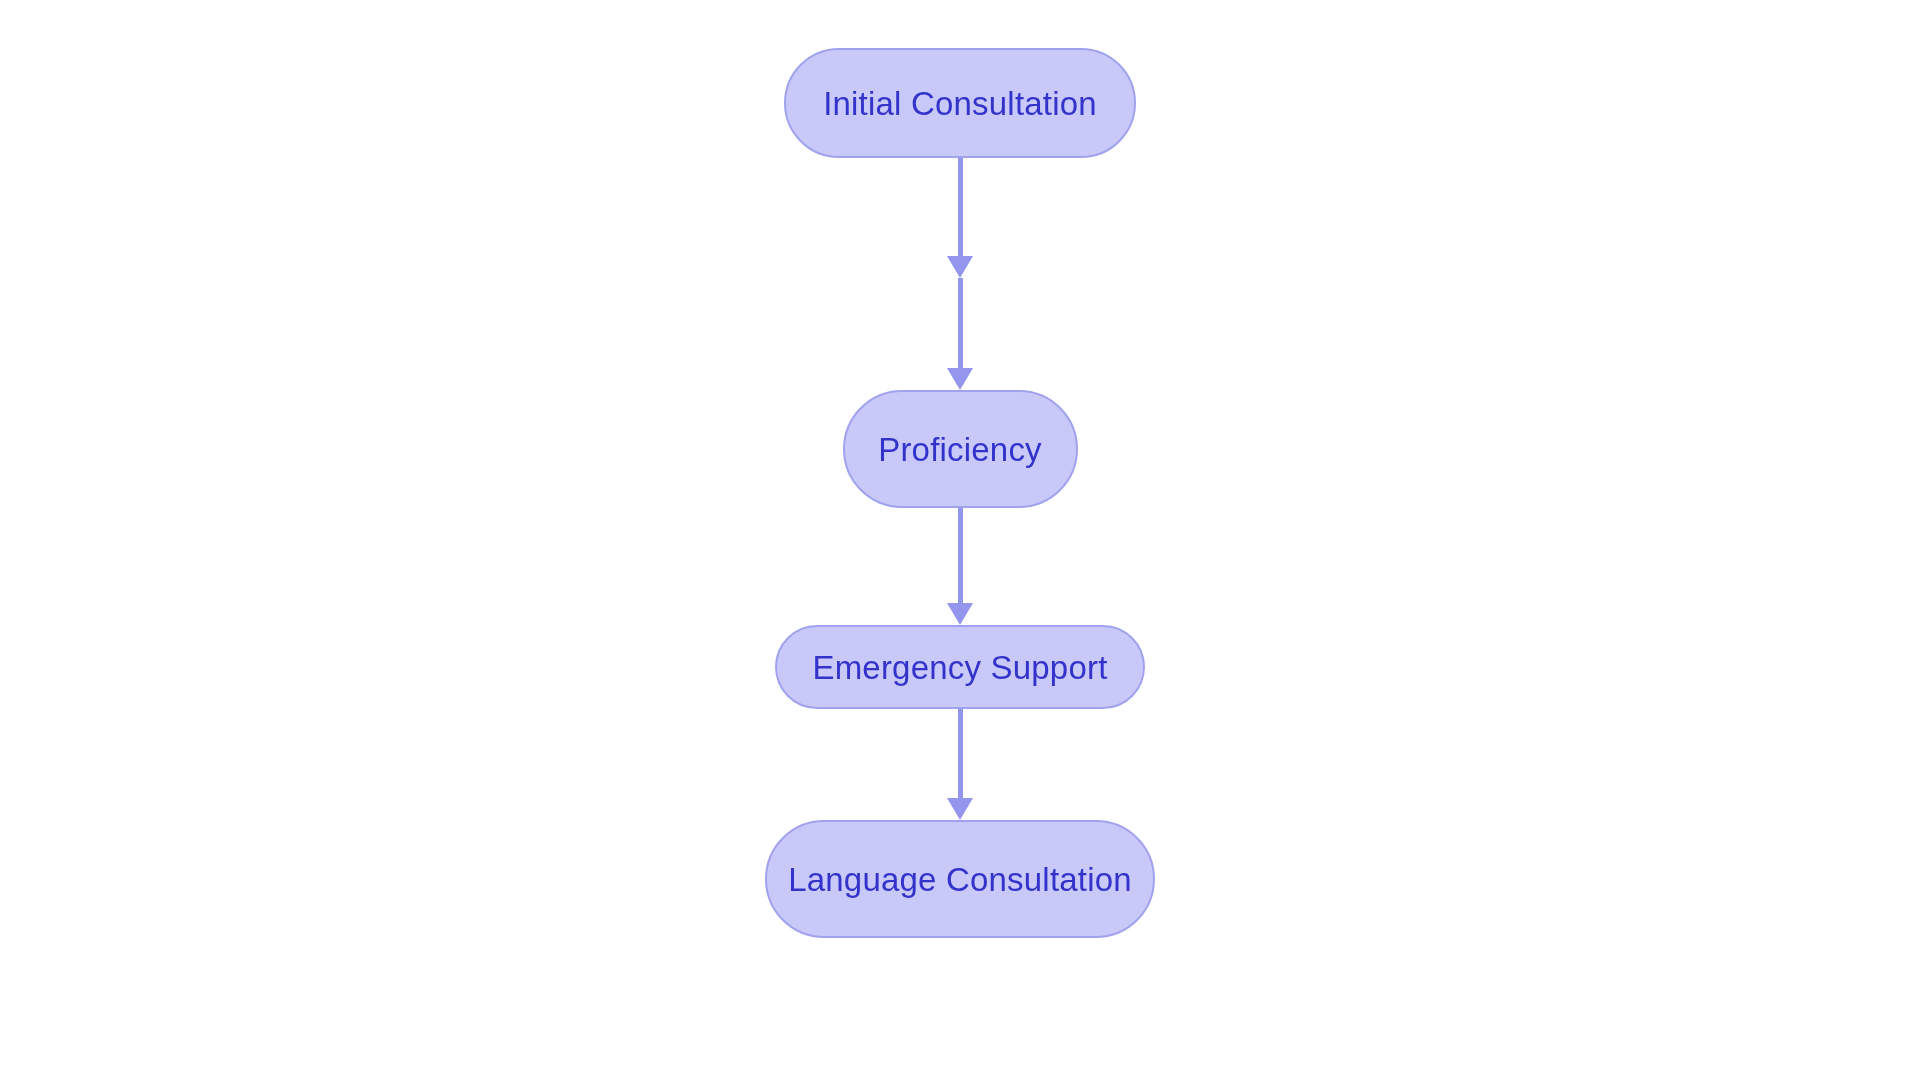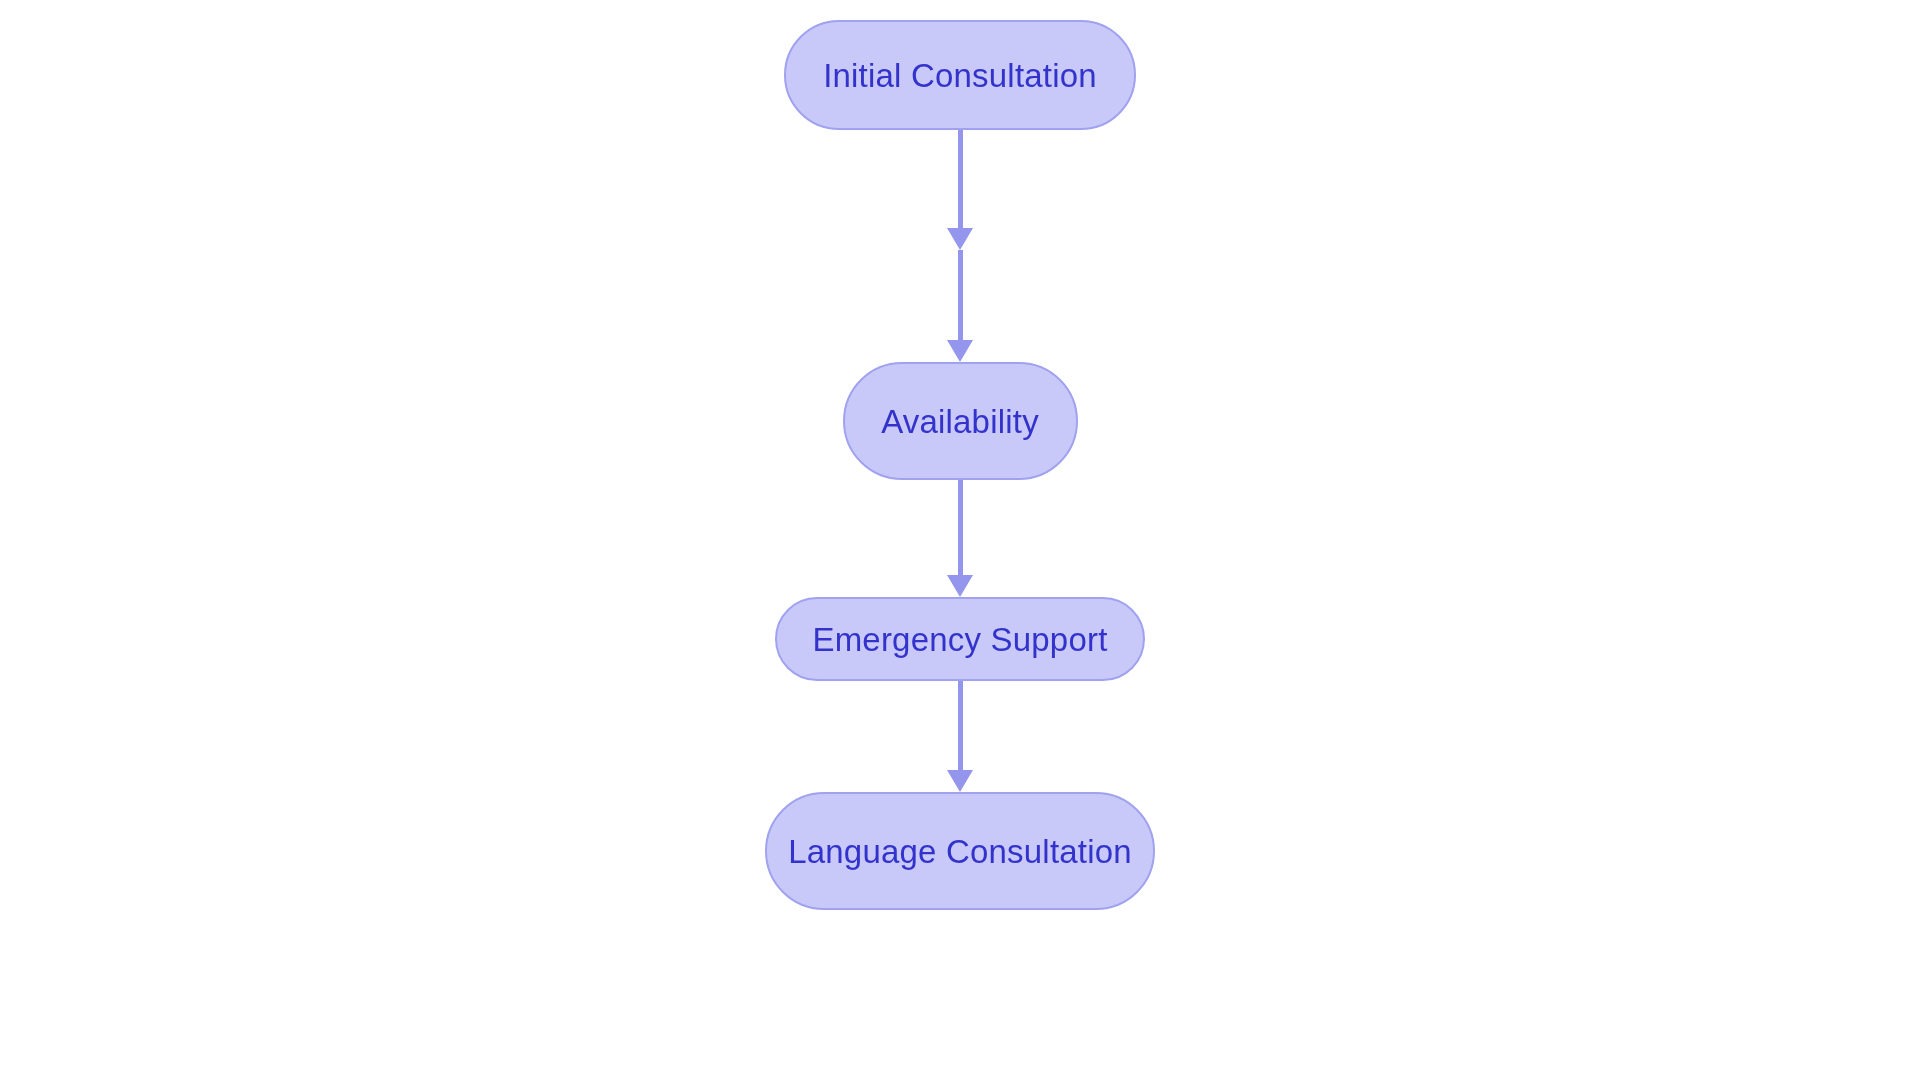--- a/index.html
+++ b/index.html
@@ -44,21 +44,21 @@
     align-items: center;
     justify-content: center;
     color: #3333cc;
     font-size: 33px;
     font-weight: 400;
     letter-spacing: 0.2px;
     white-space: nowrap;
     line-height: 1;
   }
 
-  .node-0 { width: 352px; height: 110px; }
+  .node-0 { width: 352px; height: 110px; margin-top: 28px; }
   .node-1 { width: 304px; height: 118px; }
   .node-2 { width: 235px; height: 118px; }
   .node-3 { width: 370px; height: 84px; }
   .node-4 { width: 390px; height: 118px; }
 
   .connector {
     position: relative;
     width: 30px;
     display: flex;
     flex-direction: column;
@@ -99,21 +99,21 @@
       <div class="connector-head"></div>
     </div>
 
 
     <div class="connector connector-1">
       <div class="connector-stem"></div>
       <div class="connector-head"></div>
     </div>
 
     <div class="node node-2">
-      <span>Availability</span>
+      <span>Proficiency</span>
     </div>
 
     <div class="connector connector-2">
       <div class="connector-stem"></div>
       <div class="connector-head"></div>
     </div>
 
     <div class="node node-3">
       <span>Emergency Support</span>
     </div>

